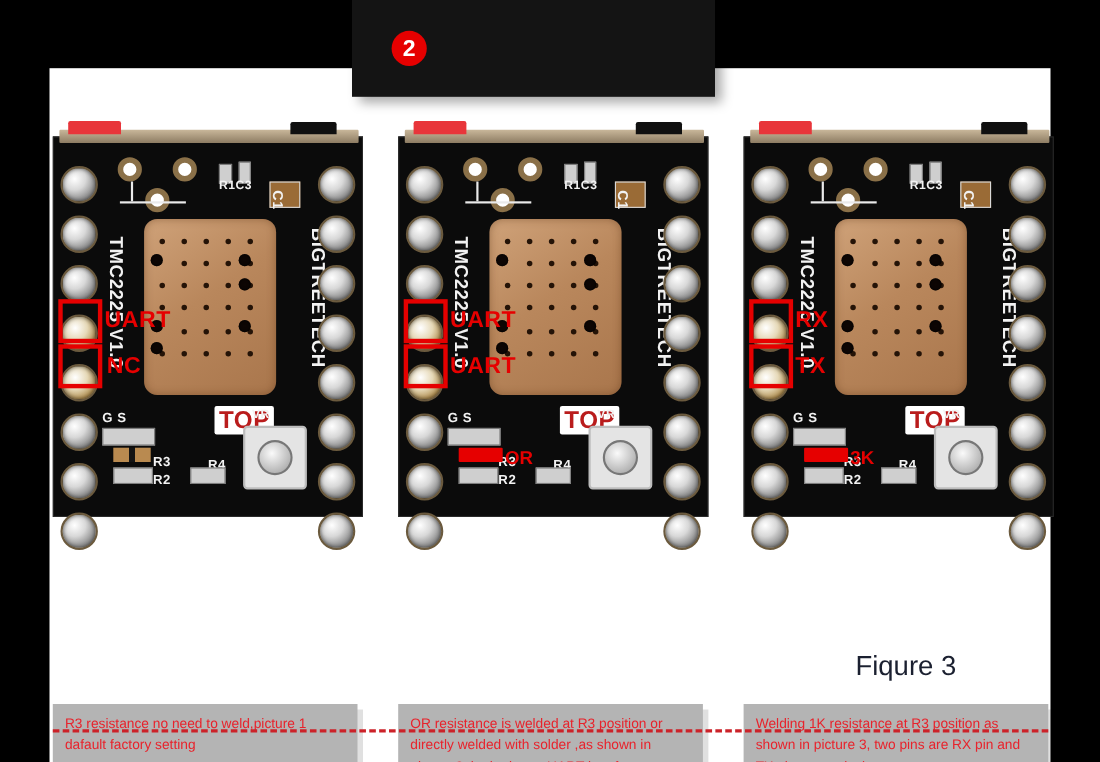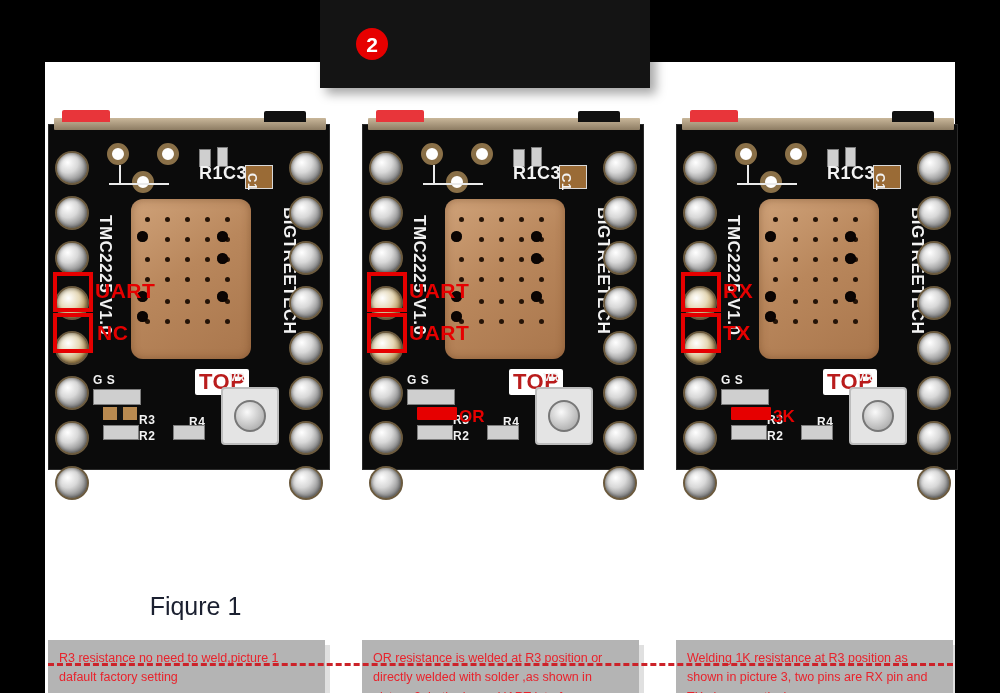--- a/index.html
+++ b/index.html
@@ -47,21 +47,21 @@
       background:linear-gradient(145deg,#cfa279,#b9875c 45%,#a9764c);border-radius:12px;
       box-shadow:inset 0 0 8px rgba(90,50,20,.45);}
   .vias{position:absolute;left:8px;top:14px;width:104px;height:132px;}
   .via{position:absolute;width:5px;height:5px;border-radius:50%;background:#241307;}
   .via.big{width:11px;height:11px;background:#0d0604;box-shadow:inset 0 0 3px #000;}
 
   
   .silk{position:absolute;color:#f2f2f2;font-weight:bold;letter-spacing:.5px;}
   .silk-vert-l{left:46px;top:90px;font-size:17px;writing-mode:vertical-rl;}
   .silk-vert-r{right:30px;top:82px;font-size:17px;writing-mode:vertical-rl;}
-  .silk-r1c3{left:150px;top:38px;font-size:18px;}
+  .silk-r1c3{left:150px;top:38px;font-size:11px;}
   .silk-c1{left:196px;top:48px;font-size:13px;writing-mode:vertical-rl;}
   .silk-top{left:146px;top:244px;font-size:22px;background:#fff;color:#b91c1c;padding:0 4px;border-radius:2px;}
   .silk-gs{left:44px;top:248px;font-size:12px;}
   .silk-r3{left:90px;top:288px;font-size:12px;}
   .silk-r2{left:90px;top:304px;font-size:12px;}
   .silk-r4{left:140px;top:290px;font-size:12px;}
   .silk-vr{left:180px;top:246px;font-size:11px;}
 
   
   .smd{position:absolute;background:#cfcfcf;border:1px solid #7d7d7d;}
@@ -201,21 +201,20 @@
         <div class="pad-hl" style="left:4px;top:188px;"></div>
 
         <div class="pin-label" style="left:46px;top:154px;">UART</div>
         <div class="pin-label" style="left:48px;top:196px;">NC</div>
         <div class="r3-label" style="left:96px;top:282px;"></div>
       </div>
       <div class="pcb-top-edge"></div>
       <div class="red-cap"></div>
       <div class="blk-cap"></div>
     </div>
-    <div class="fig-title">Fiqure 1</div>
     <div class="note-wrap">
       <div class="note" style="top:0;left:0;">R3 resistance no need to weld,picture 1 dafault factory setting</div>
     </div>
   </div>
 
   <div class="fig-col" id="col2">
     <div class="board-wrap">
       <div class="pcb">
         <div class="hole" style="left:58px;top:18px;"></div>
         <div class="hole" style="left:108px;top:18px;"></div>
@@ -418,19 +417,20 @@
         <div class="pad-hl" style="left:4px;top:188px;"></div>
 
         <div class="pin-label" style="left:46px;top:154px;">RX</div>
         <div class="pin-label" style="left:46px;top:196px;">TX</div>
         <div class="r3-label" style="left:96px;top:282px;">3K</div>
       </div>
       <div class="pcb-top-edge"></div>
       <div class="red-cap"></div>
       <div class="blk-cap"></div>
     </div>
+    <div class="fig-title">Fiqure 3</div>
     <div class="note-wrap">
       <div class="note" style="top:0;left:0;">Welding 1K resistance at R3 position as shown in picture 3, two pins are RX pin and TX pin respectively</div>
     </div>
   </div>
 
   <div id="dash"></div>
 </div>
 
 </body></html>

